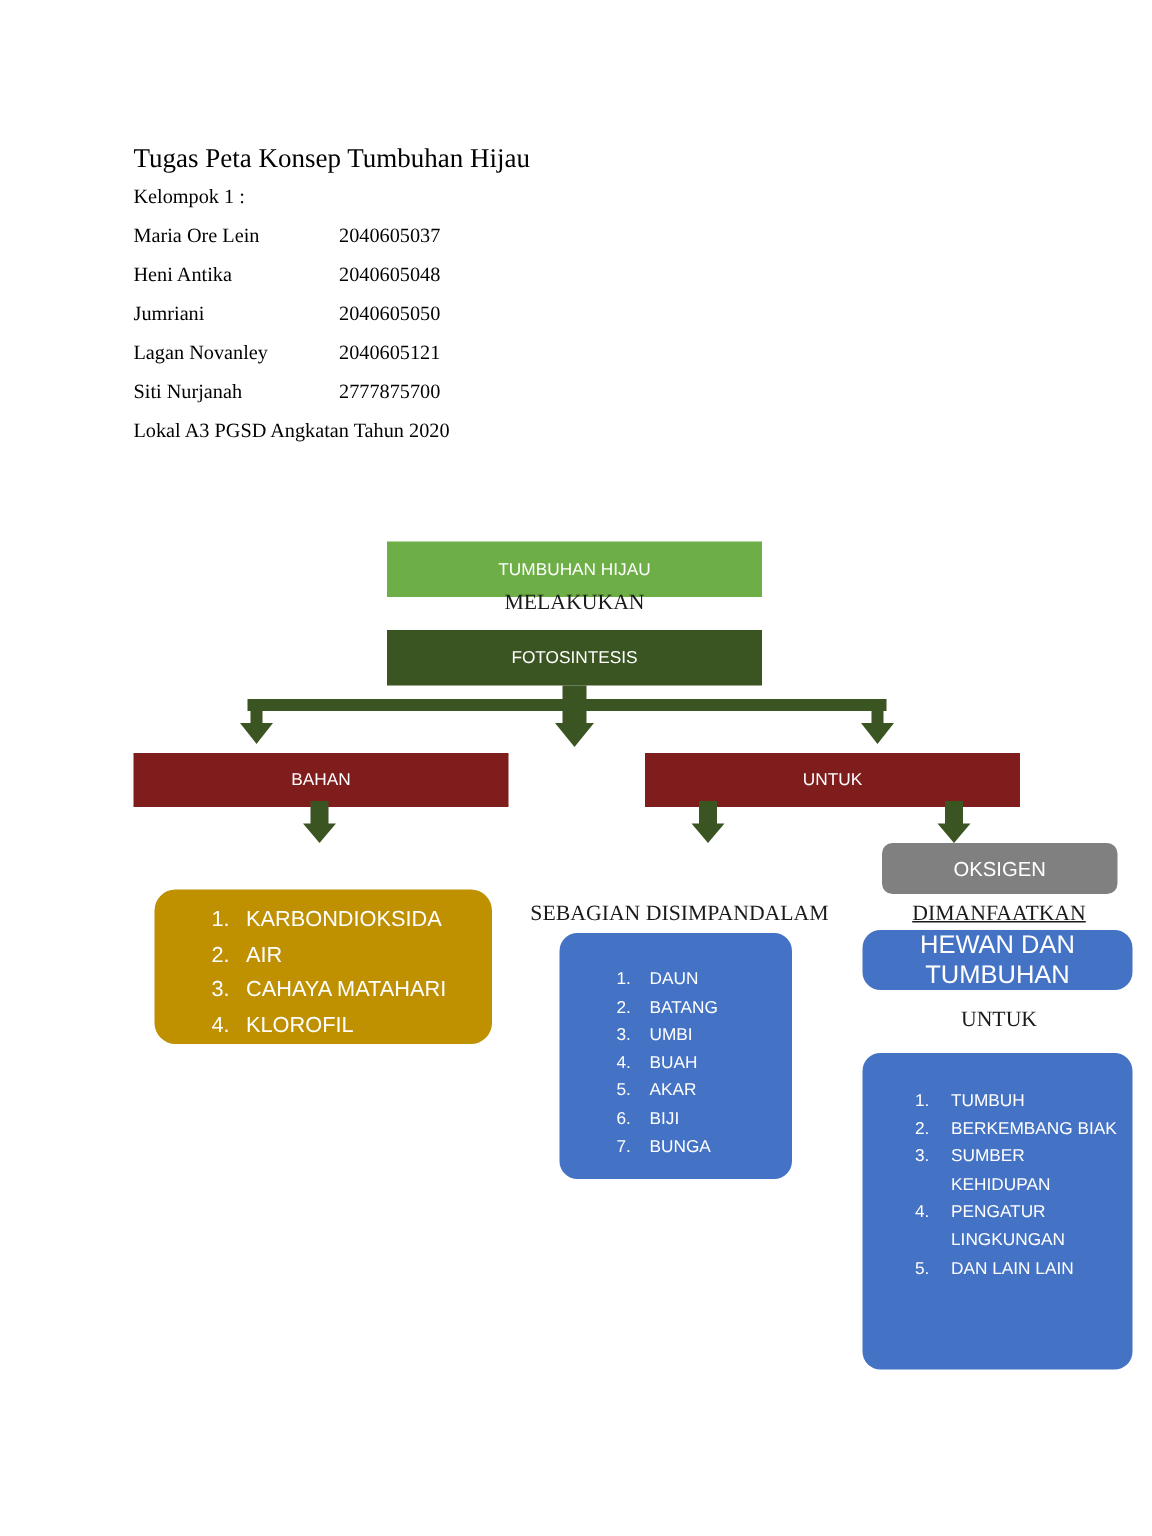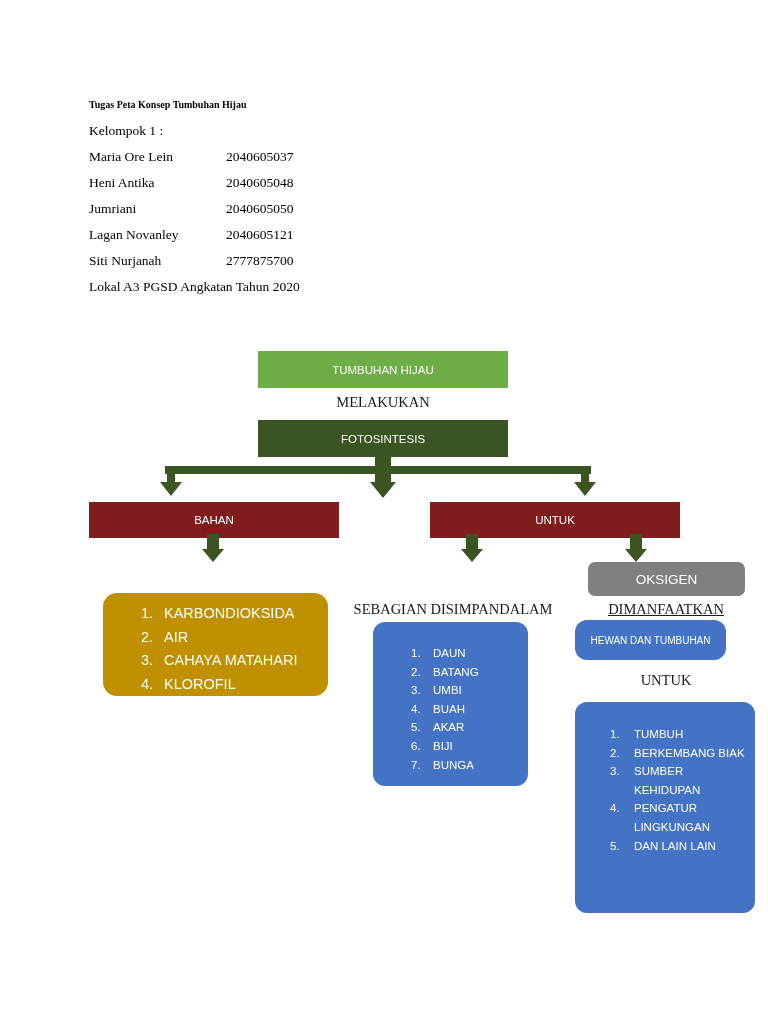--- a/index.html
+++ b/index.html
@@ -19,22 +19,22 @@
   .doc-header {
     position: absolute;
     left: 89px;
     top: 92px;
     width: 420px;
     font-family: "Liberation Serif", serif;
     font-size: 13.5px;
     color: #000000;
   }
   .doc-title {
-    font-weight: bold;
-    font-size: 10px;
+    font-weight: normal;
+    font-size: 18px;
     line-height: 26px;
     white-space: nowrap;
   }
   .doc-line {
     line-height: 26px;
     white-space: nowrap;
   }
   .doc-row {
     line-height: 26px;
     display: block;
@@ -62,21 +62,21 @@
     box-sizing: border-box;
     display: flex;
     align-items: center;
     justify-content: center;
     text-align: center;
     color: #ffffff;
     font-family: "Liberation Sans", sans-serif;
   }
 
   
-  .rect-green-light { background: #6DAE46; }
+  .rect-green-light { background: #6DAE46; margin-top: 10px; }
   .rect-green-dark  { background: #3A5522; }
   .rect-green-pale  { background: #7f1d1d; }
   .rect-gray        { background: #808080; border-radius: 7px; }
   .rect-gold        { background: #BF9000; border-radius: 14px; }
   .rect-blue        { background: #4472C4; border-radius: 12px; }
 
   
   .caption {
     position: absolute;
     font-family: "Liberation Serif", serif;
@@ -274,21 +274,21 @@
           <span class="num">7.</span>
           <span class="txt">BUNGA</span>
         </li>
       </ol>
   </div>
 
   <div class="node rect-gray" style="left:588px; top:562px; width:157px; height:34px; font-size:13.5px;">OKSIGEN</div>
 
   <div class="caption" style="left:586px; top:601px; width:160px;text-decoration:underline;">DIMANFAATKAN</div>
 
-  <div class="node rect-blue" style="left:575px; top:620px; width:151px; height:40px; font-size:10px;">HEWAN DAN TUMBUHAN</div>
+  <div class="node rect-blue" style="left:575px; top:620px; width:180px; height:40px; font-size:17px;">HEWAN DAN TUMBUHAN</div>
 
   <div class="caption" style="left:586px; top:672px; width:160px;">UNTUK</div>
 
   <div class="node rect-blue" style="left:575px; top:702px; width:180px; height:211px;"></div>
   <div class="list-box oks-list">
     <ol id="oks-list">
         <li>
           <span class="num">1.</span>
           <span class="txt">TUMBUH</span>
         </li>

